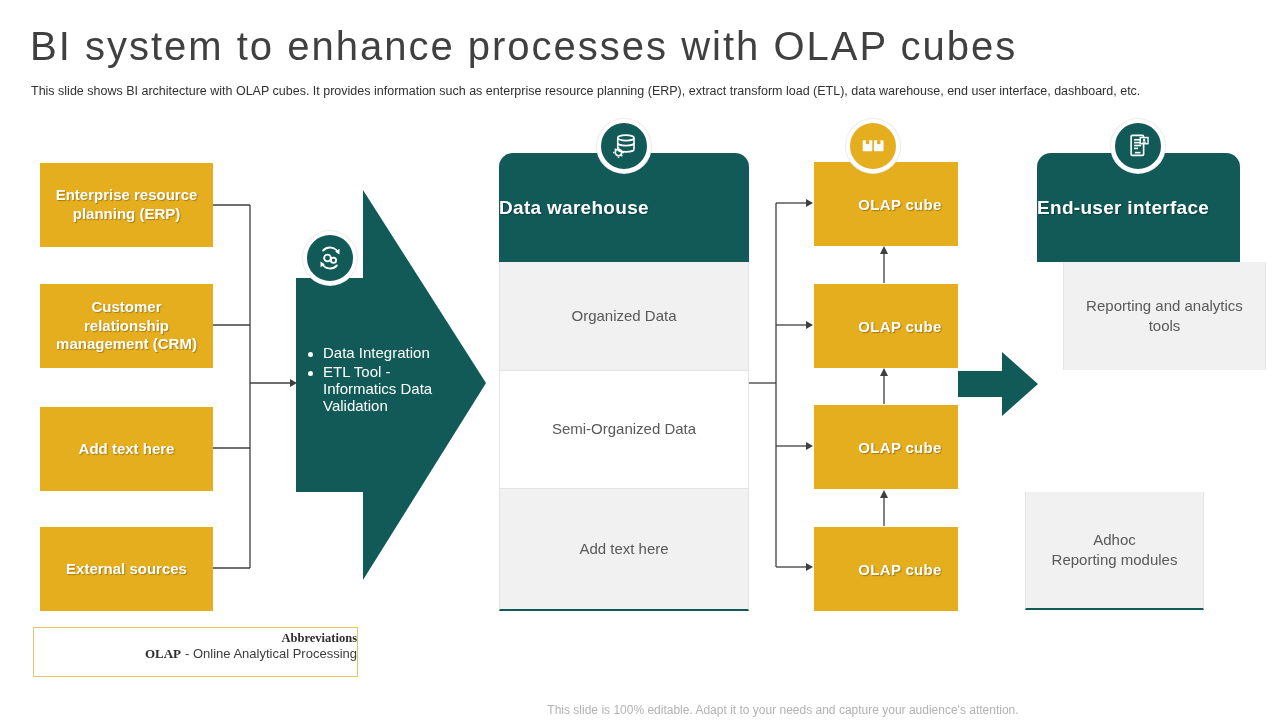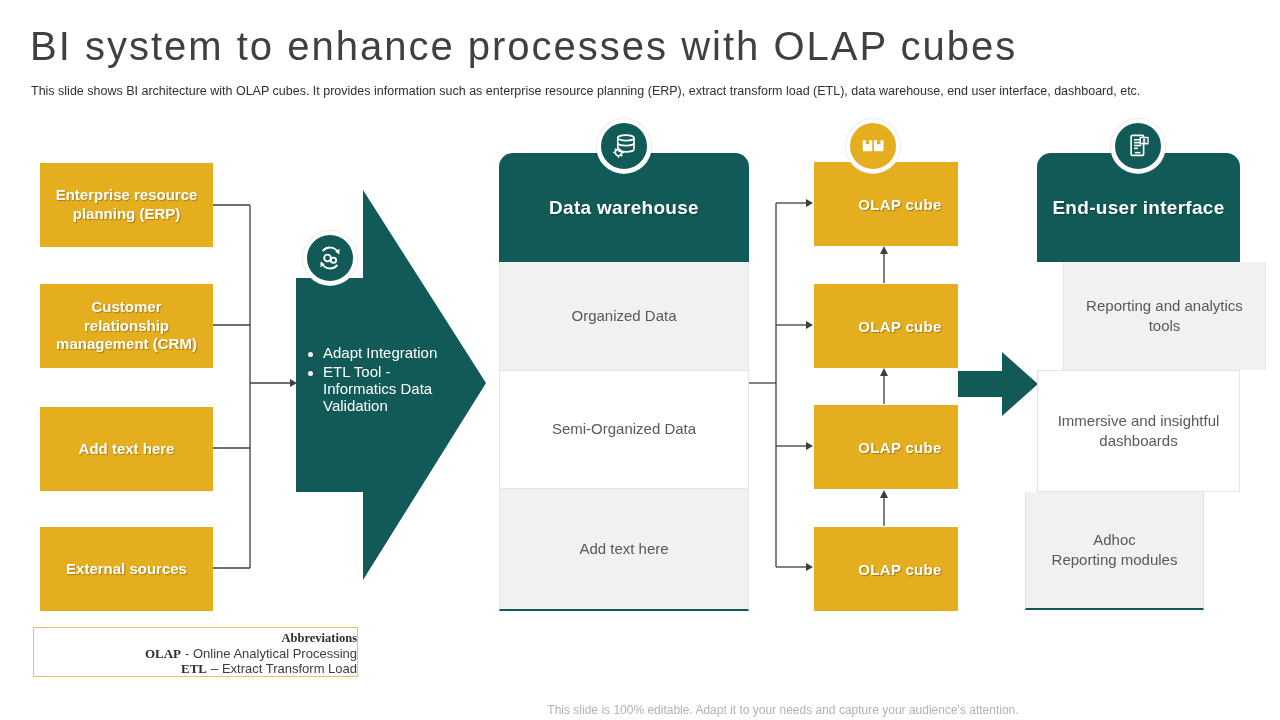--- a/index.html
+++ b/index.html
@@ -31,21 +31,21 @@
   .etl-bullets .b-row{display:flex;gap:10px;margin-bottom:2px;}
   .dot{flex:0 0 auto;width:5px;height:5px;border-radius:50%;background:#fff;margin-top:8px;}
 
   .icon-circle{position:absolute;width:54px;height:54px;border-radius:50%;
     border:4px solid #fff;box-shadow:0 0 0 1px #ececec;
     display:flex;align-items:center;justify-content:center;}
   .icon-teal{background:var(--teal);}
   .icon-yellow{background:var(--yellow);}
 
   .col-header{position:absolute;height:109px;background:var(--teal);
-    border-radius:14px 14px 0 0;color:#fff;display:flex;align-items:center;justify-content:center;
+    border-radius:14px 14px 0 0;color:#fff;display:flex;align-items:center;
     font-weight:bold;font-size:19px;letter-spacing:.3px;text-shadow:1px 1px 1px rgba(0,0,0,.3);}
   .col-row{position:absolute;display:flex;align-items:center;justify-content:center;
     text-align:center;color:var(--row-text);font-size:15px;line-height:1.35;
     white-space:pre-line;border-left:1px solid #e4e4e4;border-right:1px solid #e4e4e4;
     padding:0 16px;}
   .row-gray{background:var(--row-gray);}
   .row-white{background:#fff;border-top:1px solid #e4e4e4;border-bottom:1px solid #e4e4e4;}
   .row-last{border-bottom:2px solid var(--teal);}
 
   .olap-cube{position:absolute;width:144px;height:84px;background:var(--yellow);
@@ -117,21 +117,21 @@
     <span>Add text here</span>
   </div>
   <div class="box-yellow" style="left:40px;top:527px;">
     <span>External sources</span>
   </div>
 
   <div class="etl-arrow"></div>
   <div class="etl-bullets">
     <div class="b-row">
       <span class="dot"></span>
-      <span>Adapt Integration</span>
+      <span>Data Integration</span>
     </div>
     <div class="b-row">
       <span class="dot"></span>
       <span>ETL Tool - Informatics Data Validation</span>
     </div>
   </div>
   <div class="icon-circle icon-teal" style="left:303px;top:231px;">
     <svg class="glyph" width="30" height="30" viewBox="0 0 24 24">
       <g stroke="#fff" stroke-width="1.5" fill="none" stroke-linecap="round">
         <path d="M6.5 6 A 7.5 7.5 0 0 1 18.5 7.5"></path>
@@ -201,23 +201,20 @@
   </div>
 
   <div class="small-arrow"></div>
 
   <div class="col-header" style="left:1037px;top:153px;width:203px;">
     <span>End-user interface</span>
   </div>
   <div class="col-row row-gray" style="left:1063px;top:262px;width:203px;height:108px;">
     <span>Reporting and analytics tools</span>
   </div>
-  <div class="col-row row-white" style="left:1037px;top:370px;width:203px;height:122px;">
-    <span>Immersive and insightful dashboards</span>
-  </div>
   <div class="col-row row-gray row-last" style="left:1025px;top:492px;width:179px;height:118px;">
     <span>Adhoc
 Reporting modules</span>
   </div>
   <div class="icon-circle icon-teal" style="left:1111px;top:119px;">
     <svg class="glyph" width="30" height="30" viewBox="0 0 24 24">
       <g stroke="#fff" stroke-width="1.3" fill="none">
         <rect x="6.5" y="3.5" width="10" height="16" rx="1"></rect>
         <path d="M8.8 7 H14.5"></path>
           <path d="M8.8 9.3 H14.5"></path>
@@ -229,20 +226,17 @@
       <circle cx="16.9" cy="7" r="1" fill="#fff"></circle>
       <path d="M15.2 9.3 a1.8 1.5 0 0 1 3.4 0" fill="#fff"></path>
     </svg>
   </div>
 
   <div class="abbrev">
     <div class="abbrev-title">Abbreviations</div>
     <div class="abbrev-line">
       <span class="abbrev-term">OLAP</span><span>- Online Analytical Processing</span>
     </div>
-    <div class="abbrev-line">
-      <span class="abbrev-term">ETL</span><span>– Extract Transform  Load</span>
-    </div>
   </div>
 
   <div class="footer">This slide is 100% editable. Adapt it to your needs and capture your audience's attention.</div>
 
 </div>
 
 </body></html>

